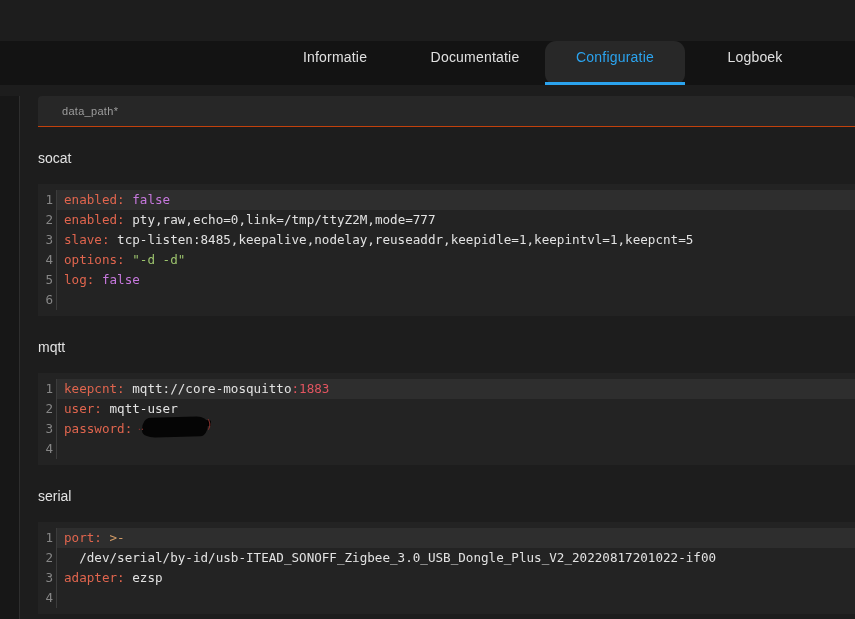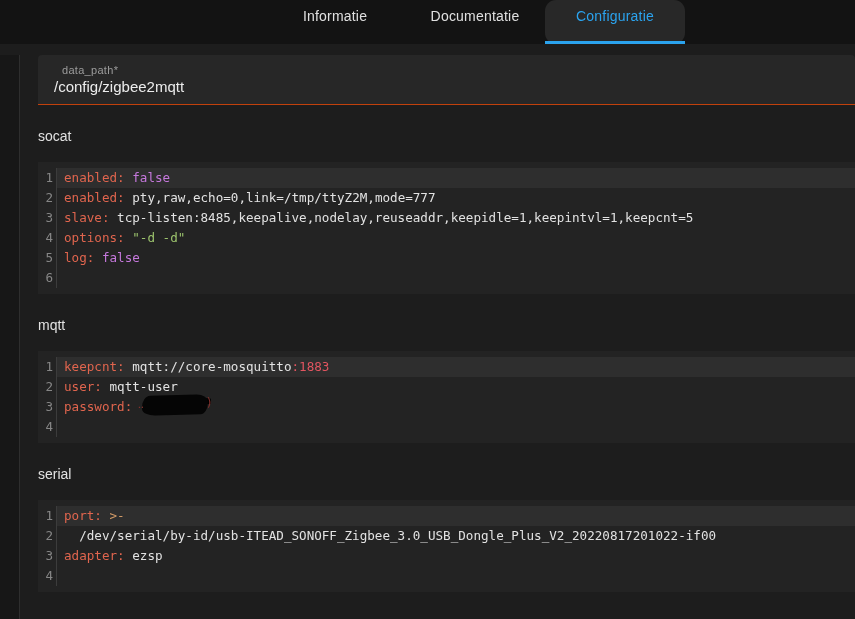--- a/index.html
+++ b/index.html
@@ -5,21 +5,21 @@
   * { box-sizing: border-box; }
   html,body { margin:0; padding:0; }
   body {
     width:855px; height:619px; overflow:hidden;
     background:var(--page-bg,#1d1d1d);
     font-family:"Liberation Sans", sans-serif;
   }
   
   .tabbar {
     height:44px; background:var(--bar-bg,#131313);
-    display:flex; padding-left:265px;
+    display:flex; padding-left:265px;margin-top:41px;
   }
   .tab {
     width:140px; display:flex; justify-content:center;
     padding-top:8px; font-size:14px; letter-spacing:.2px;
     color:#e0e0e0; position:relative; cursor:pointer;
   }
   .tab.active { background:var(--tab-active-bg,#282828); color:var(--accent,#2ba3ee);border-radius:11px; }
   .tab.active::after {
     content:""; position:absolute; left:0; right:0; bottom:0;
     height:3px; background:var(--accent,#2ba3ee);
@@ -85,29 +85,31 @@
 <header class="tabbar">
   <div class="tab">
     <span>Informatie</span>
   </div>
   <div class="tab">
     <span>Documentatie</span>
   </div>
   <div class="tab active">
     <span>Configuratie</span>
   </div>
+  <div class="tab">
+    <span>Logboek</span>
+  </div>
 </header>
 
 <main class="content">
   <div class="left-strip"></div>
   <div class="inner">
 
     <div class="field">
       <span class="field-label">data_path*</span>
-      <span class="field-value">/config/zigbee2mqtt</span>
     </div>
 
     <section>
       <h3 class="sec-title">socat</h3>
       <div class="editor">
           <div class="row">
             <span class="ln">1</span>
             <div class="code active"><span class="tk-key">enabled:</span><span class="tk-plain"> </span><span class="tk-atom">false</span></div>
           </div>
           <div class="row">

